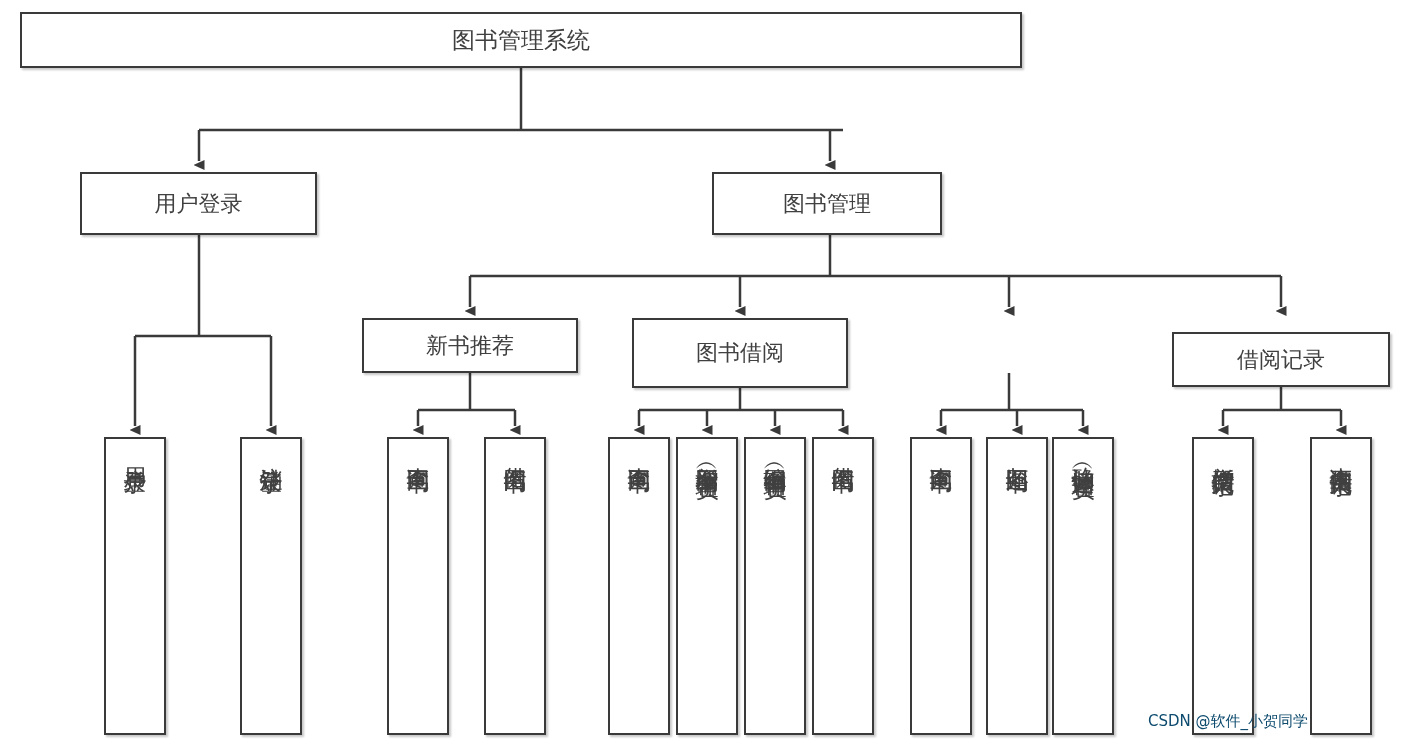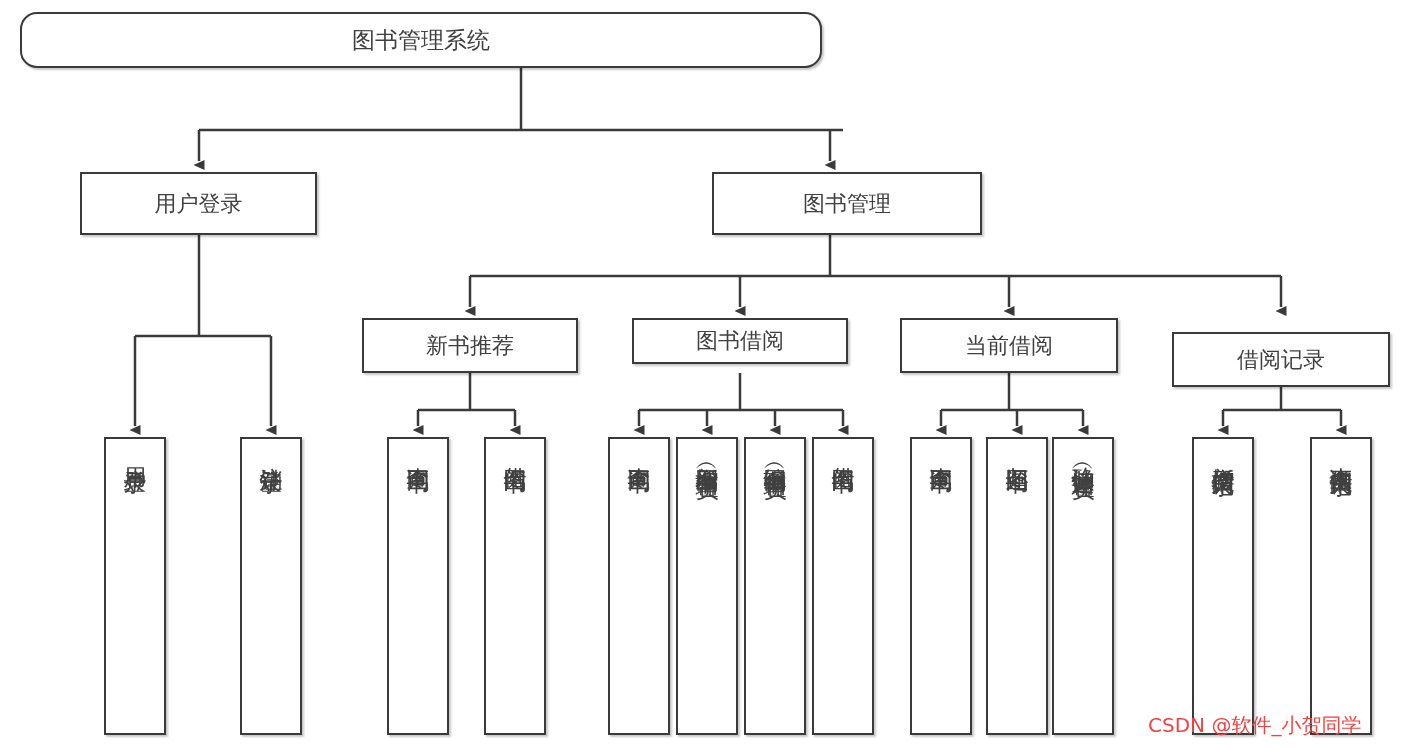--- a/index.html
+++ b/index.html
@@ -60,22 +60,22 @@
     text-orientation: upright;
     font-size: 23px;
     letter-spacing: 1.5px;
     line-height: 1;
     white-space: nowrap;
   }
   .watermark {
     position: absolute;
     left: 1148px;
     top: 712px;
-    font-size: 20px;
-    color: #ef4444;
+    font-size: 15px;
+    color: #0c4a6e;
     white-space: nowrap;
     font-family: "DejaVu Sans", "Liberation Sans", sans-serif;
   }
 </style>
 </head>
 <body>
 
 <div id="canvas">
 
   <svg class="edges" viewBox="0 0 1405 747" width="1405" height="747" xmlns="http://www.w3.org/2000/svg">
@@ -121,39 +121,36 @@
       <path d="M1017,410 L1017,426" marker-end="url(#arrow)"></path>
       <path d="M1083,410 L1083,426" marker-end="url(#arrow)"></path>
 
       <path d="M1281,373 L1281,410"></path>
       <path d="M1223,410 L1341,410"></path>
       <path d="M1223,410 L1223,426" marker-end="url(#arrow)"></path>
       <path d="M1341,410 L1341,426" marker-end="url(#arrow)"></path>
     </g>
   </svg>
 
-  <div class="node horizontal root" style="left:20px; top:12px; width:802px; height:56px;border-radius:17px;">
+  <div class="node horizontal root" style="left:20px; top:12px; width:1002px; height:56px;">
     <span class="label">图书管理系统</span>
   </div>
 
   <div class="node horizontal" style="left:80px; top:172px; width:237px; height:63px;">
     <span class="label">用户登录</span>
   </div>
-  <div class="node horizontal" style="left:712px; top:172px; width:270px; height:63px;">
+  <div class="node horizontal" style="left:712px; top:172px; width:230px; height:63px;">
     <span class="label">图书管理</span>
   </div>
 
   <div class="node horizontal" style="left:362px; top:318px; width:216px; height:55px;justify-content:center;">
     <span class="label">新书推荐</span>
   </div>
-  <div class="node horizontal" style="left:632px; top:318px; width:216px; height:46px;">
+  <div class="node horizontal" style="left:632px; top:318px; width:216px; height:70px;">
     <span class="label">图书借阅</span>
-  </div>
-  <div class="node horizontal" style="left:900px; top:318px; width:218px; height:55px;">
-    <span class="label">当前借阅</span>
   </div>
   <div class="node horizontal" style="left:1172px; top:318px; width:218px; height:55px;margin-top:14px;">
     <span class="label">借阅记录</span>
   </div>
 
   <div class="node vertical" style="left:104px; top:437px; width:62px; height:298px;">
     <span class="label">用户登录</span>
   </div>
   <div class="node vertical" style="left:240px; top:437px; width:62px; height:298px;">
     <span class="label">注销登录</span>

